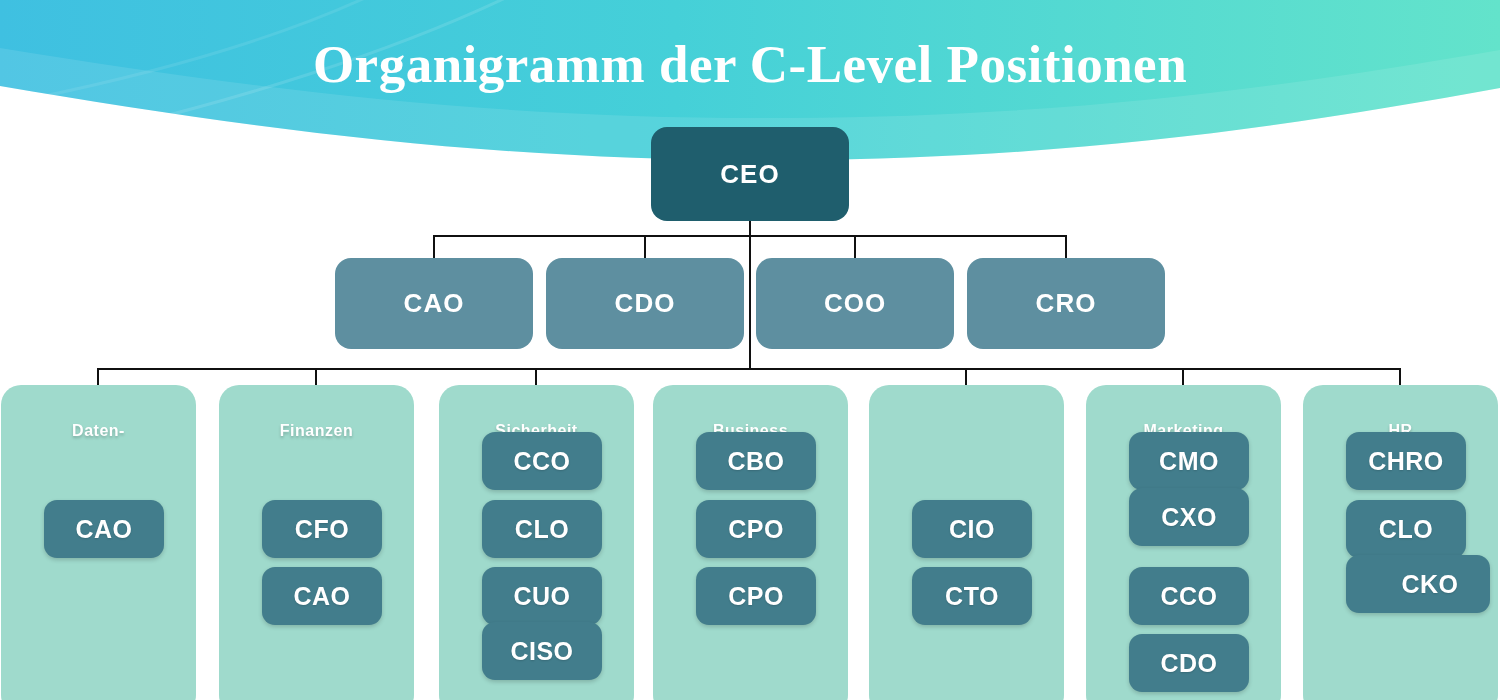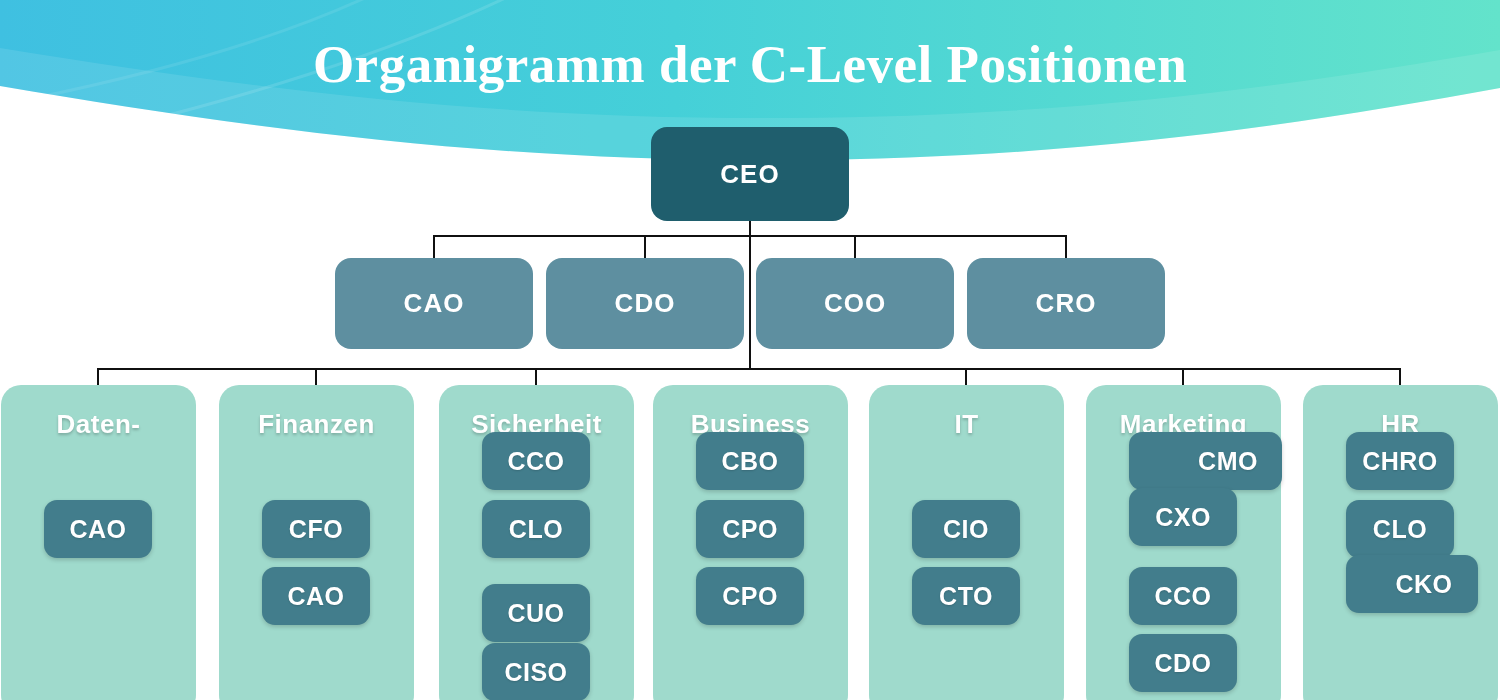--- a/index.html
+++ b/index.html
@@ -56,32 +56,32 @@
 
   
   .dept-column {
     position: absolute;
     top: 385px; width: 195px; height: 330px;
     background: var(--column, #9fdacc);
     border-radius: 20px;
     z-index: 4;
   }
   .dept-title {
-    padding-top: 21px;
+    padding-top: 28px;
     text-align: center;
     color: #ffffff;
     font-weight: 700;
-    font-size: 26px;
+    font-size: 16px;
     line-height: 36px;
     letter-spacing: 0.5px;
     text-shadow: 0 2px 3px rgba(0,0,0,0.22);
   }
   .role-box {
     position: absolute;
-    left: 43px; width: 108px; height: 58px;
+    left: 43px; width: 120px; height: 58px;
     background: var(--role, #427d8c);
     border-radius: 13px;
     display: flex; align-items: center; justify-content: center;
     color: #ffffff;
     font-weight: 700;
     font-size: 25px;
     letter-spacing: 0.5px;
     box-shadow: 0 2px 4px rgba(0,0,0,0.18);
     text-shadow: 0 1px 2px rgba(0,0,0,0.15);
   }
@@ -147,43 +147,40 @@
         </div>
         <div class="role-box" style="top: 115px;">CFO</div>
         <div class="role-box" style="top: 182px;">CAO</div>
       </div>
       <div class="dept-column" style="left: 439px;">
         <div class="dept-title">
           <div>Sicherheit</div>
         </div>
         <div class="role-box" style="top: 47px;">CCO</div>
         <div class="role-box" style="top: 115px;">CLO</div>
-        <div class="role-box" style="top: 182px; margin-top: 17px;">CUO</div>
-        <div class="role-box" style="top: 258px; text-align: right;">CISO</div>
+        <div class="role-box" style="top: 182px;">CUO</div>
+        <div class="role-box" style="top: 237px; text-align: right;">CISO</div>
       </div>
       <div class="dept-column" style="left: 653px;">
         <div class="dept-title">
           <div>Business</div>
         </div>
         <div class="role-box" style="top: 47px;">CBO</div>
         <div class="role-box" style="top: 115px;">CPO</div>
         <div class="role-box" style="top: 182px;">CPO</div>
       </div>
       <div class="dept-column" style="left: 869px;">
-        <div class="dept-title">
-          <div>IT</div>
-        </div>
         <div class="role-box" style="top: 115px;">CIO</div>
         <div class="role-box" style="top: 182px;">CTO</div>
       </div>
       <div class="dept-column" style="left: 1086px;">
         <div class="dept-title">
           <div>Marketing</div>
         </div>
-        <div class="role-box" style="top: 47px; padding-left: 45px;">CMO</div>
+        <div class="role-box" style="top: 47px;">CMO</div>
         <div class="role-box" style="top: 103px;">CXO</div>
         <div class="role-box" style="top: 182px;">CCO</div>
         <div class="role-box" style="top: 249px;">CDO</div>
       </div>
       <div class="dept-column" style="left: 1303px;">
         <div class="dept-title">
           <div>HR</div>
         </div>
         <div class="role-box" style="top: 47px;">CHRO</div>
         <div class="role-box" style="top: 115px;">CLO</div>

